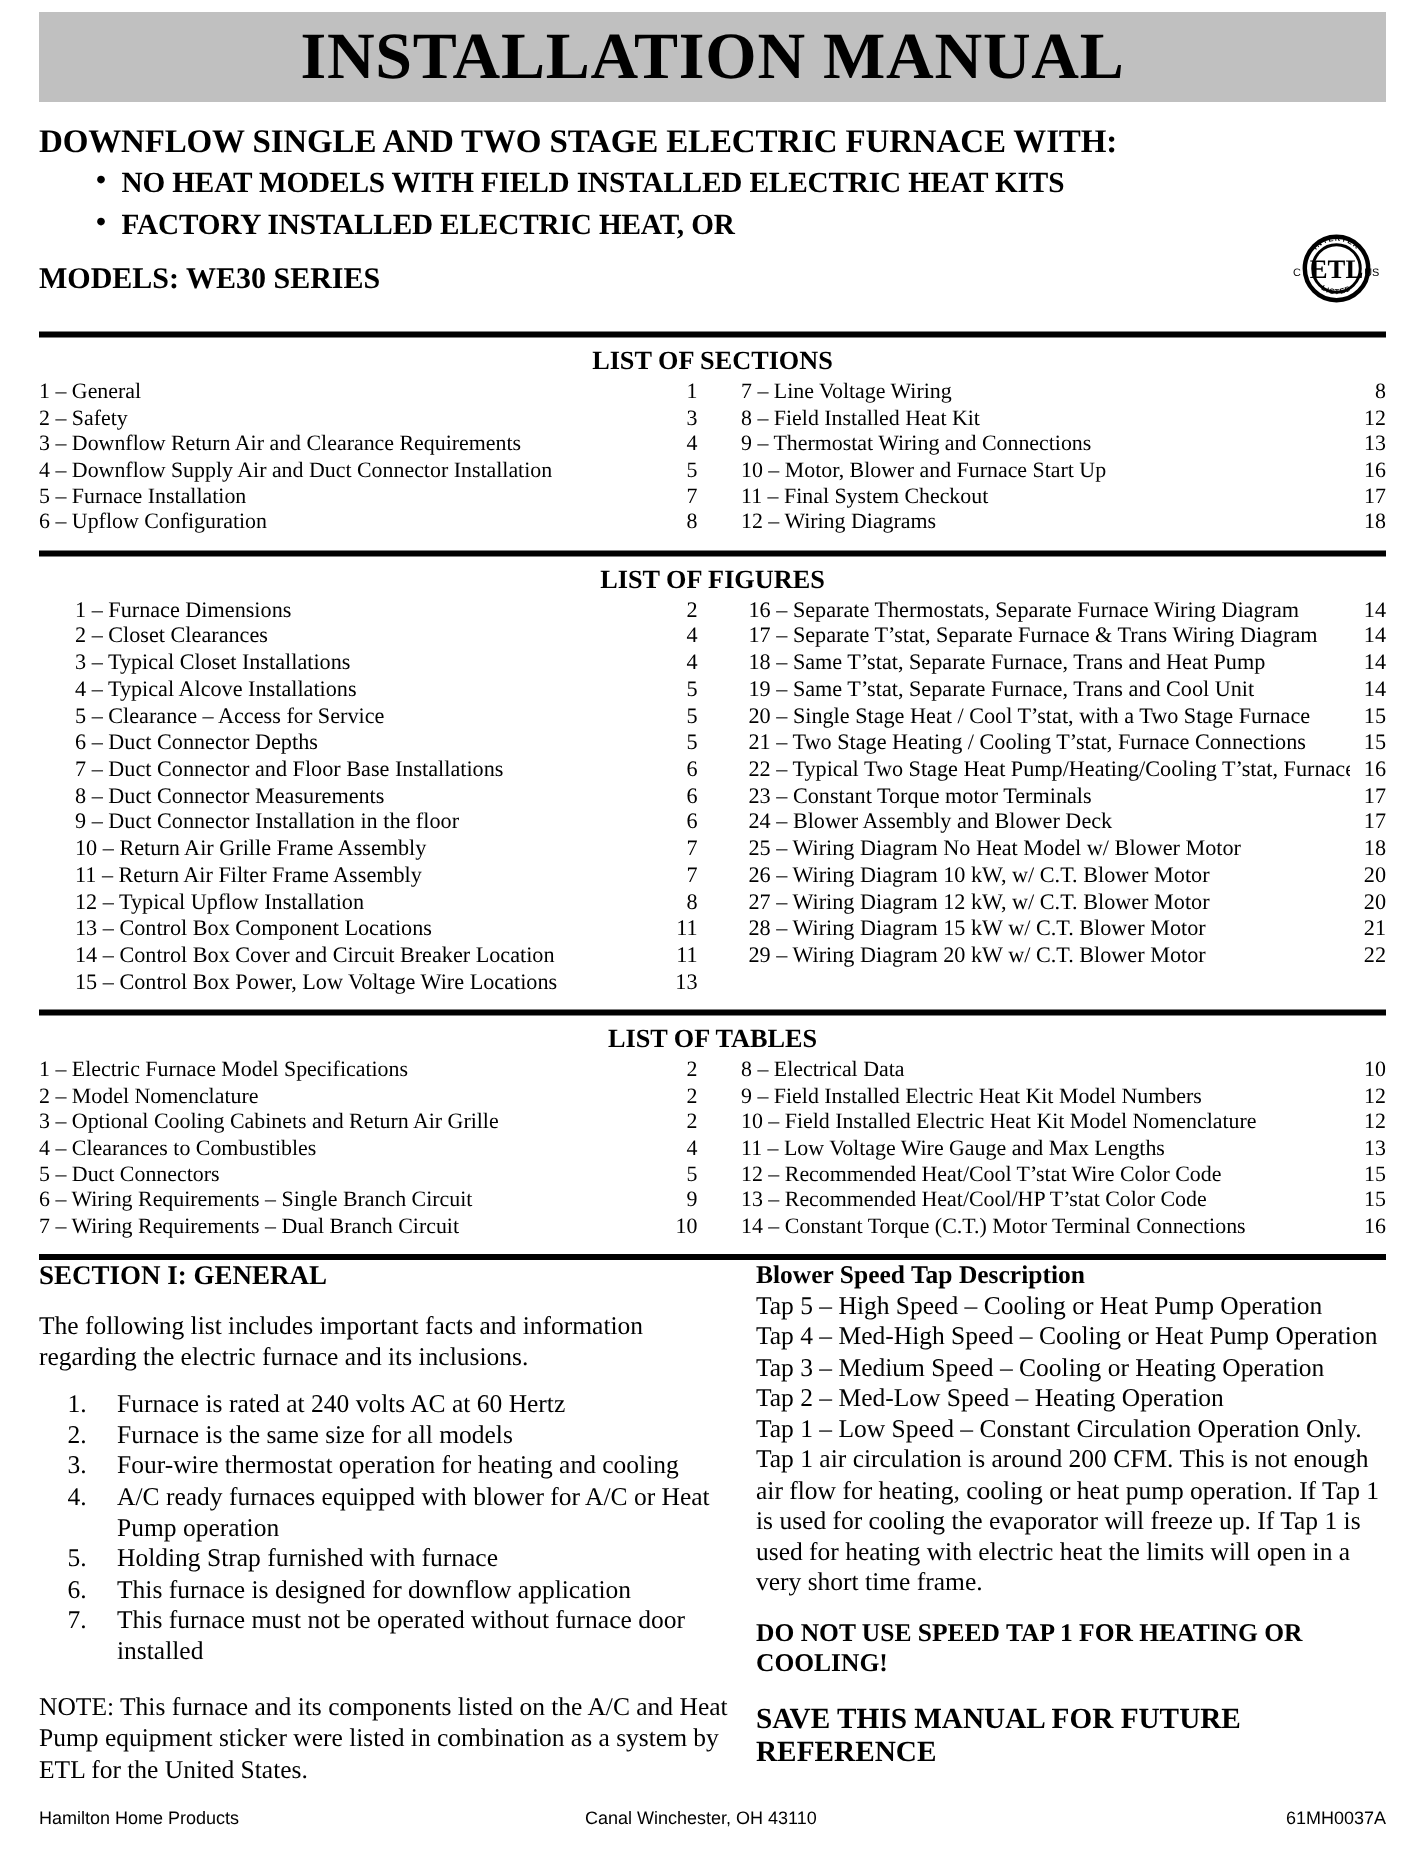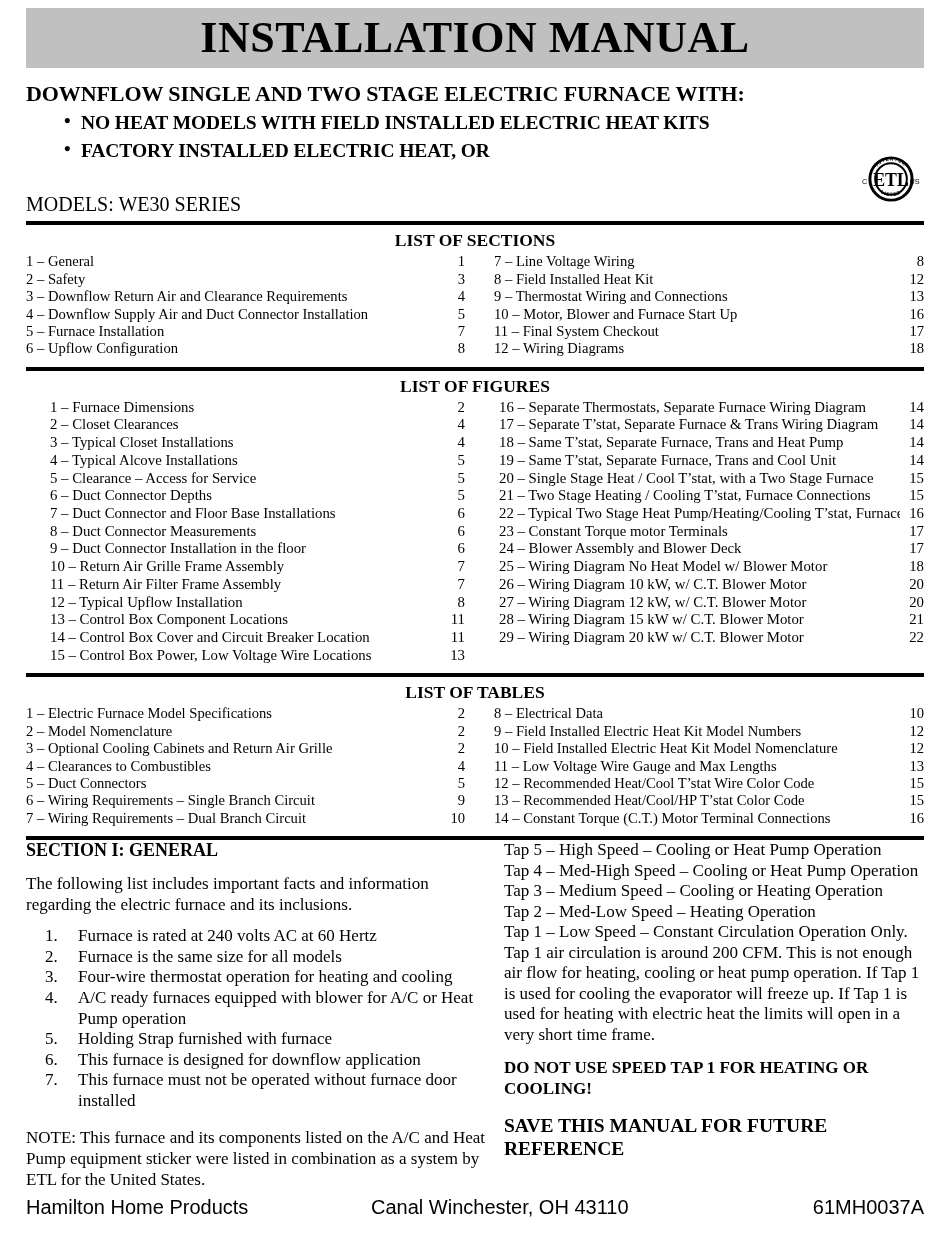--- a/index.html
+++ b/index.html
@@ -74,25 +74,25 @@
   }
 
   
   .models-row {
     margin-top: 22px;
     position: relative;
     height: 30px;
   }
   .models-text {
     font-size: 20px;
-    font-weight: normal;
+    font-weight: bold;
     letter-spacing: 0px;
     position: absolute;
     left: 0;
-    bottom: 0;
+    bottom: 18px;
   }
   .etl-logo {
     position: absolute;
     right: 0px;
     bottom: 4px;
     width: 66px;
     height: 66px;
   }
 
   
@@ -237,21 +237,22 @@
   }
 
   
   .footer {
     position: absolute;
     left: 26px;
     right: 26px;
     bottom: 37px;
     display: flex;
     font-family: "Liberation Sans", "DejaVu Sans", sans-serif;
-    font-size: 20px;
+    font-size: 12px;
+    gap: 19px;
   }
   .footer .f-left   { flex: 0 0 345px; text-align: left; }
   .footer .f-center { flex: 1 1 auto;  text-align: left; }
   .footer .f-right  { flex: 0 0 160px; text-align: right; }
 </style>
 </head>
 <body>
 
 <div class="page">
 
@@ -561,20 +562,21 @@
         <li>Four-wire thermostat operation for heating and cooling</li>
         <li>A/C ready furnaces equipped with blower for A/C or Heat Pump operation</li>
         <li>Holding Strap furnished with furnace</li>
         <li>This furnace is designed for downflow application</li>
         <li>This furnace must not be operated without furnace door installed</li>
       </ol>
       <p class="note-para">NOTE: This furnace and its components listed on the A/C and Heat Pump equipment sticker were listed in combination as a system by ETL for the United States.</p>
     </div>
 
     <div class="body-col-right">
+      <div class="right-head">Blower Speed Tap Description</div>
       <div class="tap-line">Tap 5 – High Speed – Cooling or Heat Pump Operation</div>
       <div class="tap-line">Tap 4 – Med-High Speed – Cooling or Heat Pump Operation</div>
       <div class="tap-line">Tap 3 – Medium Speed – Cooling or Heating Operation</div>
       <div class="tap-line">Tap 2 – Med-Low Speed – Heating Operation</div>
       <div class="tap-line">Tap 1 – Low Speed – Constant Circulation Operation Only.</div>
       <p class="tap-para">Tap 1 air circulation is around 200 CFM. This is not enough air flow for heating, cooling or heat pump operation. If Tap 1 is used for cooling the evaporator will freeze up. If Tap 1 is used for heating with electric heat the limits will open in a very short time frame.</p>
       <div class="warn">DO NOT USE SPEED TAP 1 FOR HEATING OR COOLING!</div>
       <div class="save">SAVE THIS MANUAL FOR FUTURE REFERENCE</div>
     </div>
   </div>

